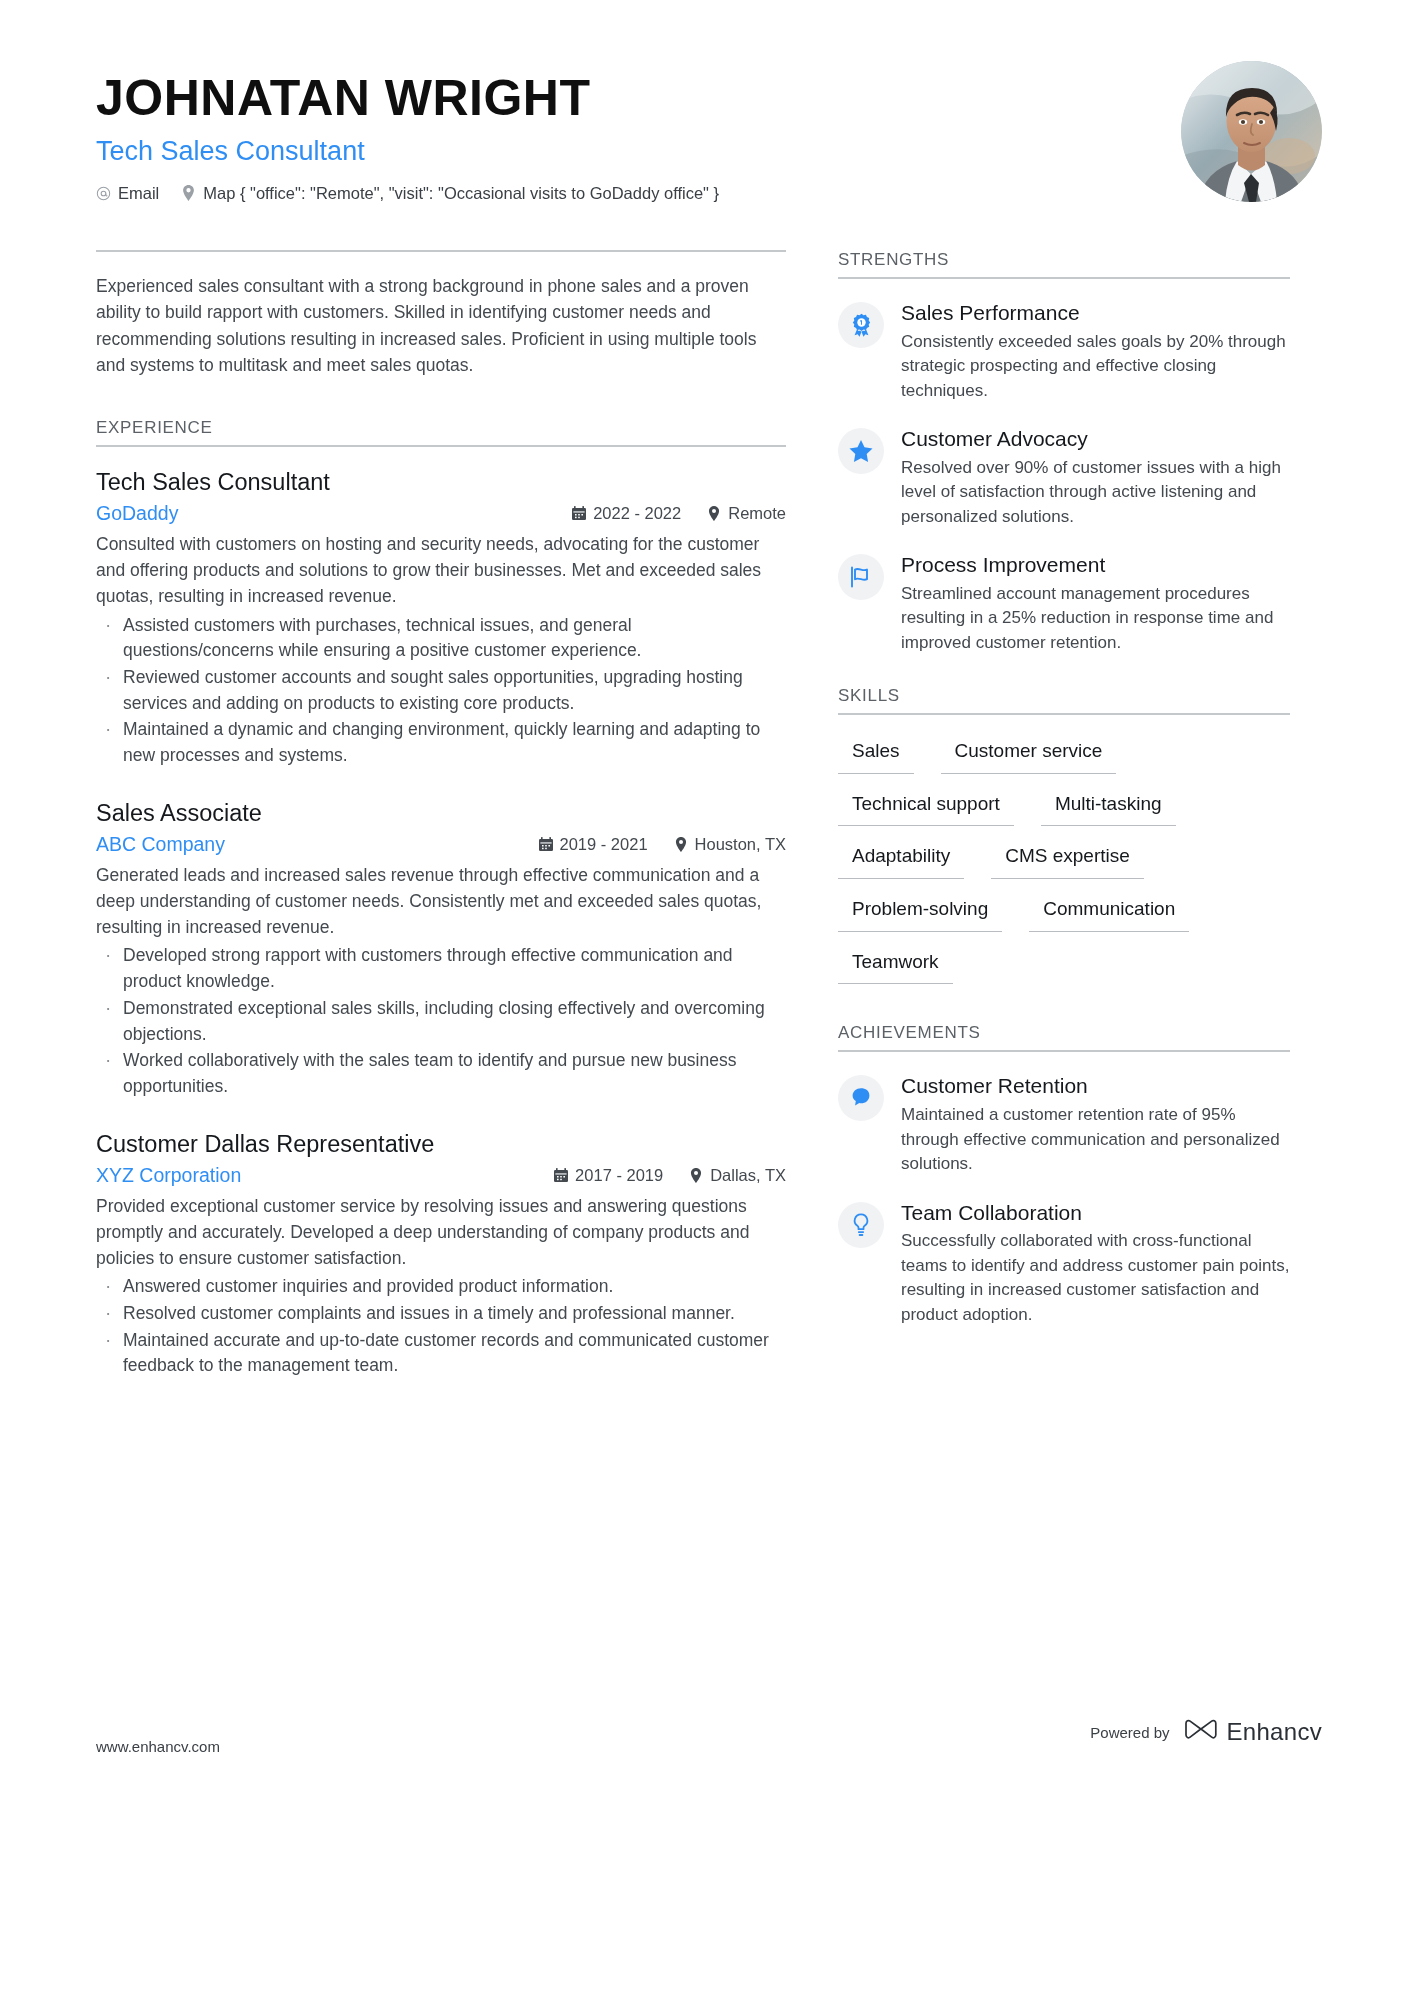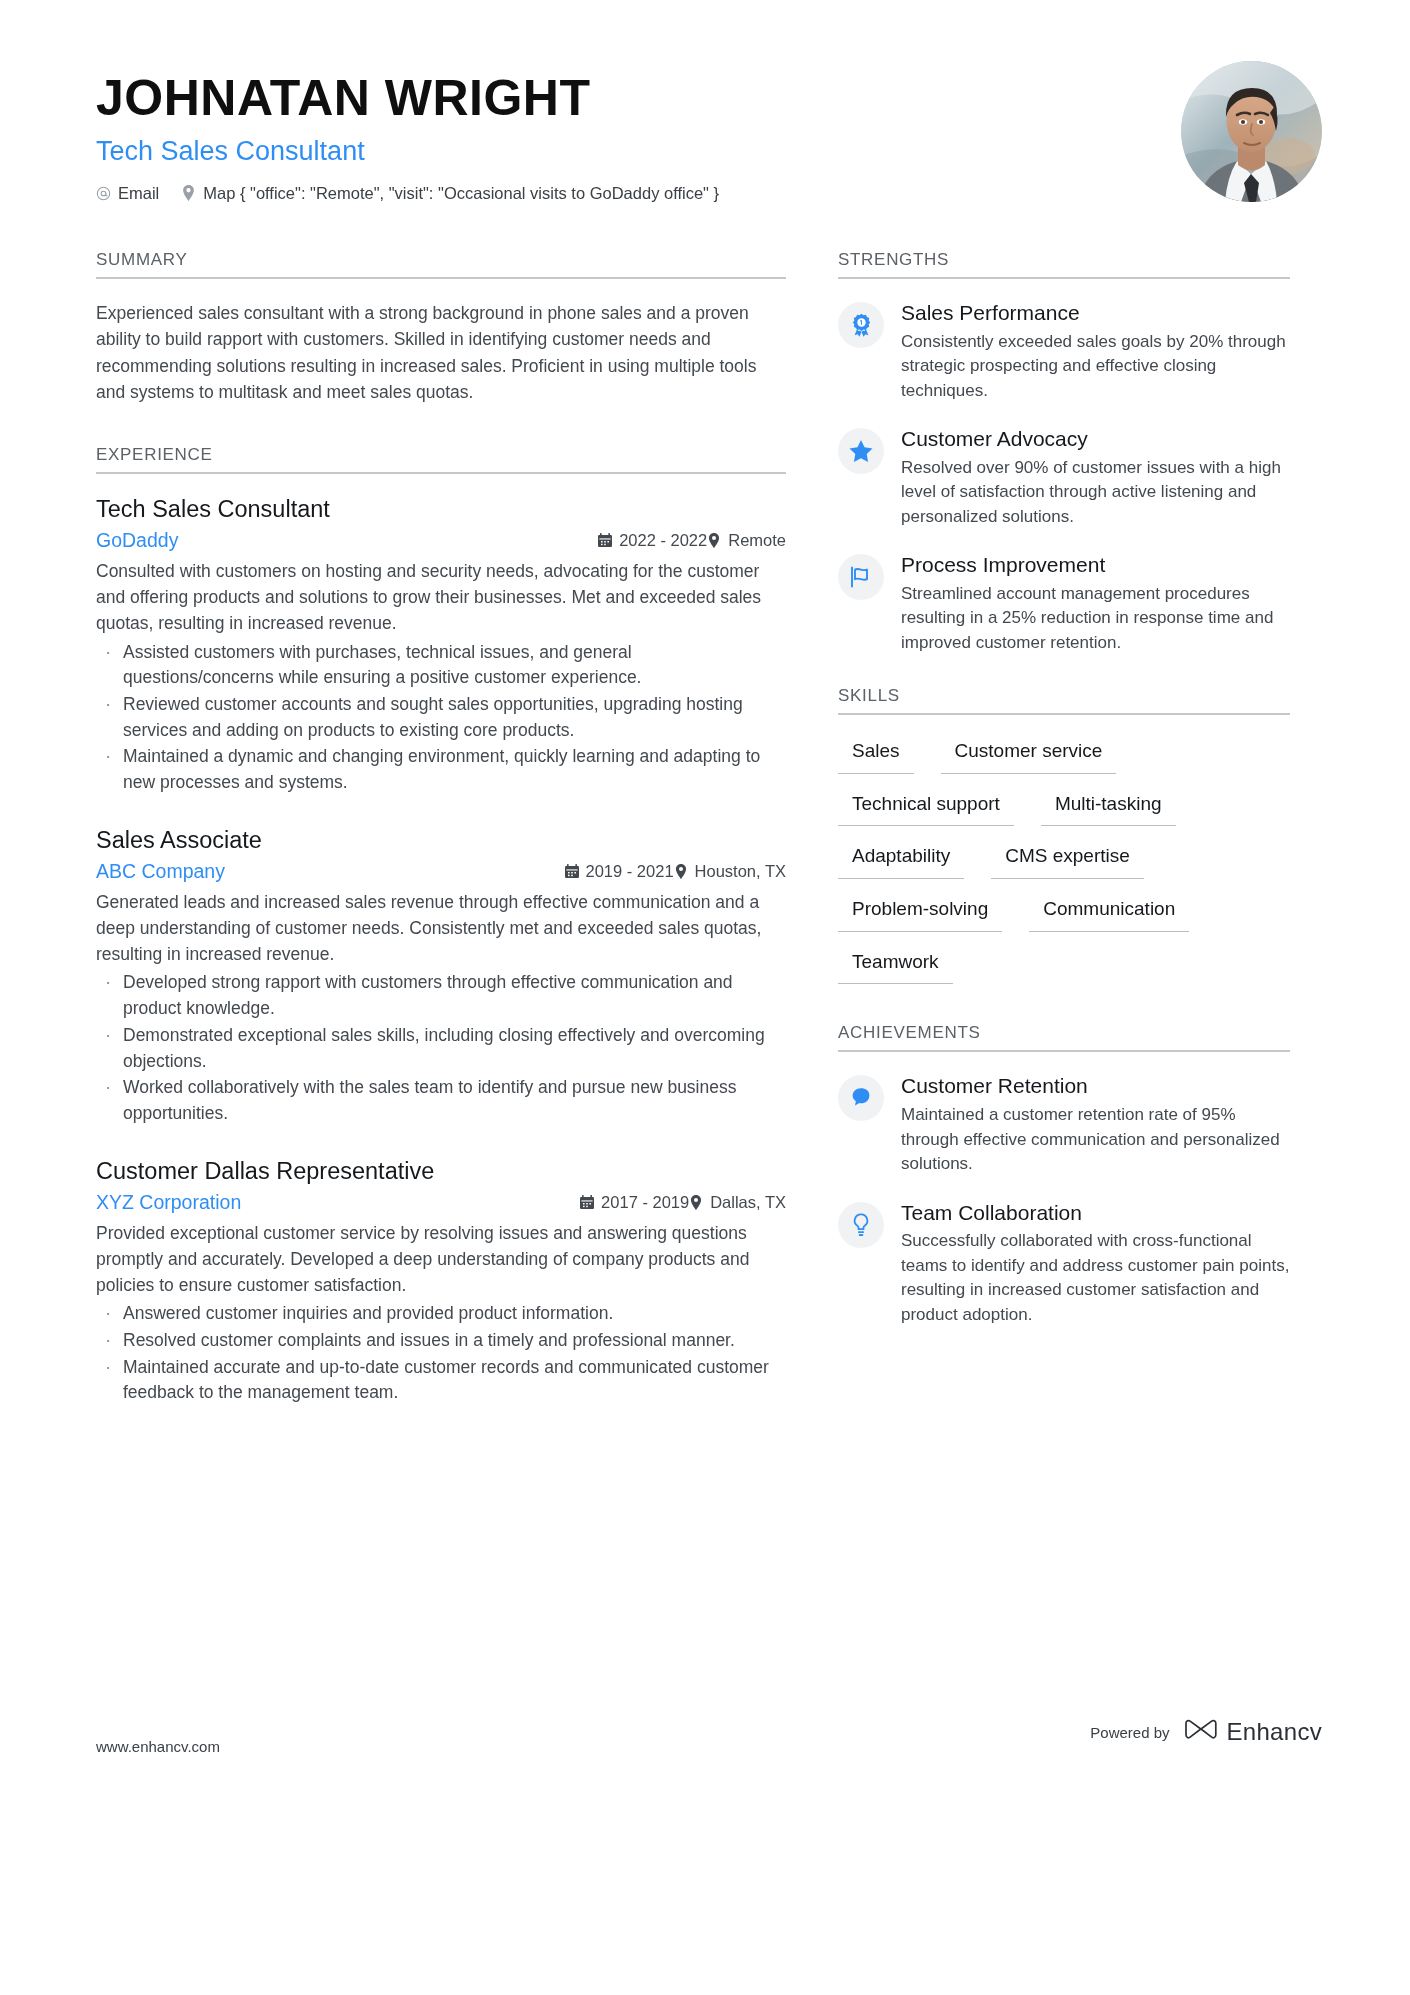--- a/index.html
+++ b/index.html
@@ -125,20 +125,21 @@
     justify-content: space-between;
     margin-bottom: 7px;
   }
   .xp-company {
     font-size: 19.5px;
     color: #2f8ef4;
   }
   .xp-right {
     display: flex;
     align-items: center;
+    gap: 26px;
     font-size: 16.5px;
     color: #43494f;
     white-space: nowrap;
   }
   .meta-chip { display: flex; align-items: center; gap: 7px; }
   .meta-chip .mi {
     display: inline-flex; align-items: center; justify-content: center;
     color: #43494f; width: 14px; height: 15px; flex: 0 0 auto;
   }
   .meta-chip .mi svg { display: block; }
@@ -337,21 +338,20 @@
         </g>
       </svg>
     </div>
   </div>
 
   <div class="columns">
 
     <div class="col-left">
 
       <div class="sec">
-        <div class="sec-title">SUMMARY</div>
         <div class="sec-rule"></div>
         <div class="body-text">Experienced sales consultant with a strong background in phone sales and a proven ability to build rapport with customers. Skilled in identifying customer needs and recommending solutions resulting in increased sales. Proficient in using multiple tools and systems to multitask and meet sales quotas.</div>
       </div>
 
       <div class="gap-lg"></div>
 
       <div class="sec">
         <div class="sec-title">EXPERIENCE</div>
         <div class="sec-rule"></div>
 

